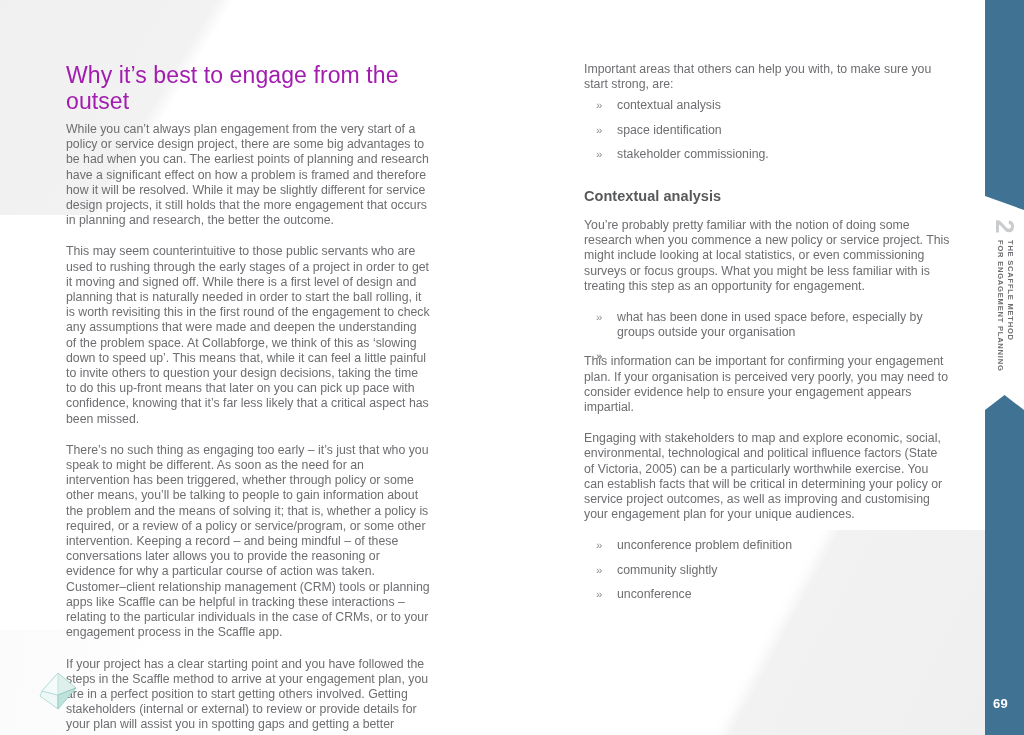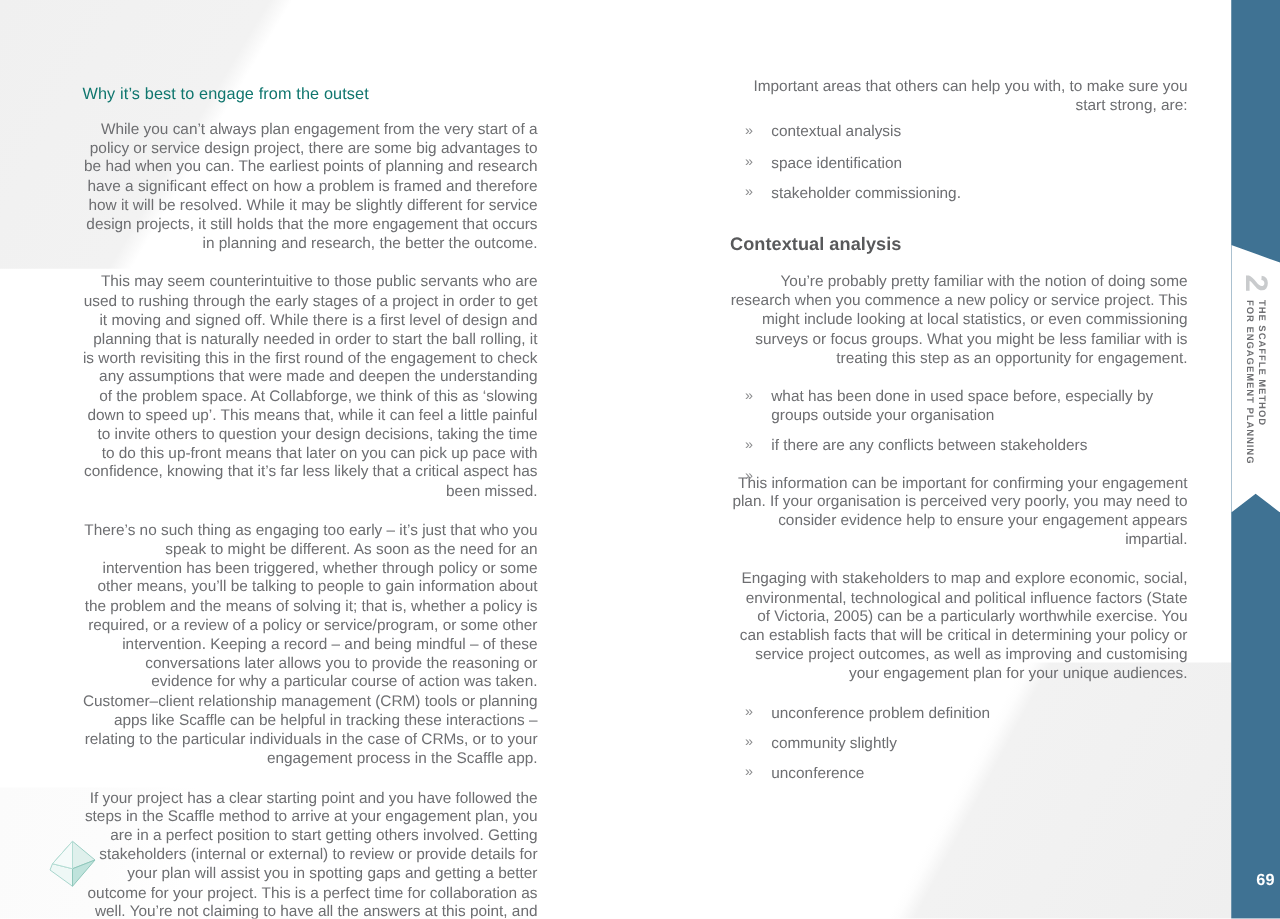--- a/index.html
+++ b/index.html
@@ -49,40 +49,40 @@
   }
   .col {
     position: absolute;
     top: 62px;
   }
   .col-left  { left: 66px;  width: 364px; }
   .col-right { left: 584px; width: 366px; }
 
   h2.section-heading {
     margin: 0 0 8px 0;
-    font-size: 13px;
+    font-size: 23px;
     line-height: 26px;
     font-weight: 400;
-    color: #0f766e;
+    color: #a21caf;
     letter-spacing: 0.1px;
   }
   h3.sub-heading {
     margin: 24px 0 12px 0;
     font-size: 14.5px;
     line-height: 20px;
     font-weight: 700;
     color: #58595b;
     letter-spacing: 0.05px;
   }
   p.body-text {
     margin: 0 0 16px 0;
     font-size: 12.3px;
     line-height: 15.2px;
     color: #6d6e71;
-    text-align: right;
+    text-align: left;
   }
   p.body-text.tight { margin-bottom: 6px; }
   p.body-text:last-child { margin-bottom: 0; }
 
   ul.bullets {
     list-style: none;
     margin: 0 0 14px 0;
     padding: 0 0 0 12px;
   }
   ul.bullets li {
@@ -104,21 +104,21 @@
 
   
   .side-bar {
     position: absolute;
     top: 0; right: 0;
     width: 39px; height: 735px;
     background: #3f7293;
   }
   .page-number {
     position: absolute;
-    right: 0; bottom: 24px;
+    right: 12px; bottom: 24px;
     width: 23px;
     text-align: center;
     color: #ffffff;
     font-size: 13px;
     font-weight: 700;
     letter-spacing: 0.3px;
   }
 
   
   .chapter-tab {
@@ -222,21 +222,20 @@
 
       <p class="body-text">You’re probably pretty familiar with the notion of doing some research when you commence a new policy or service project. This might include looking at local statistics, or even commissioning surveys or focus groups. What you might be less familiar with is treating this step as an opportunity for engagement.</p>
 
       <ul class="bullets">
         <li>
           <span class="bullet-glyph">»</span>
           <span>what has been done in used space before, especially by groups outside your organisation</span>
         </li>
         <li>
           <span class="bullet-glyph">»</span>
-          <span>if there are any conflicts between stakeholders</span>
         </li>
         <li>
           <span class="bullet-glyph">»</span>
         </li>
       </ul>
 
       <p class="body-text">This information can be important for confirming your engagement plan. If your organisation is perceived very poorly, you may need to consider evidence help to ensure your engagement appears impartial.</p>
       <p class="body-text">Engaging with stakeholders to map and explore economic, social, environmental, technological and political influence factors (State of Victoria, 2005) can be a particularly worthwhile exercise. You can establish facts that will be critical in determining your policy or service project outcomes, as well as improving and customising your engagement plan for your unique audiences.</p>
 
       <ul class="bullets">

